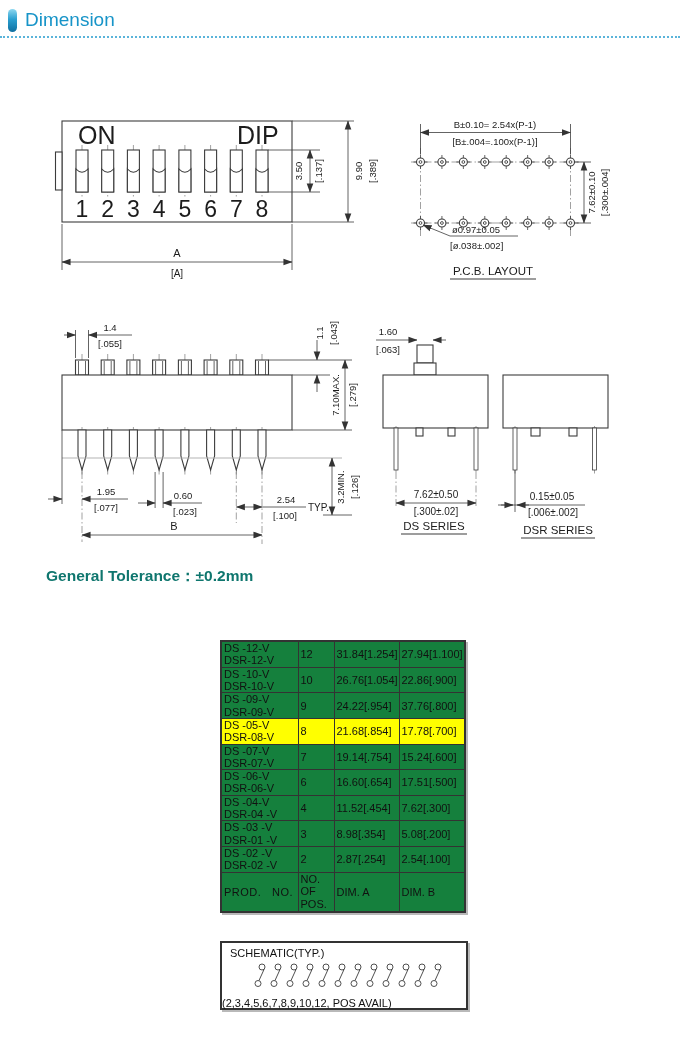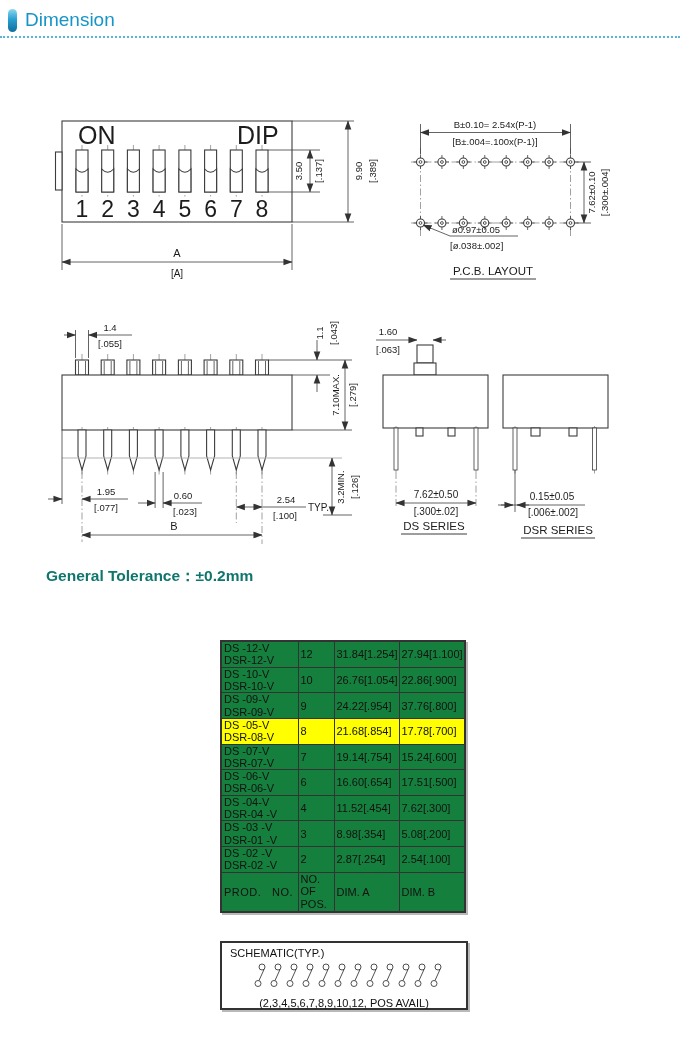--- a/index.html
+++ b/index.html
@@ -41,21 +41,21 @@
   tr.hl td{background:#ffff00;}
   tr.hdr td{height:26px;}
   td.prodhdr{white-space:pre;font-size:11px;padding-left:5px;letter-spacing:0.5px;}
   td.poshdr{font-size:7.5px;line-height:1.15;padding-left:3px;}
   td.hcell{font-size:11px;}
 
   
   .schembox{position:absolute;left:220px;top:941px;width:248px;height:69px;box-sizing:border-box;
             border:2px solid #333;box-shadow:2px 2px 0 #b9b9b9;background:#fff;}
   .schemtitle{margin:4px 0 0 8px;font-size:11px;color:#111;}
-  .schemnote{text-align:center;font-size:11px;color:#111;margin-top:0px;}
+  .schemnote{text-align:left;font-size:11px;color:#111;margin-top:0px;}
 </style>
 </head>
 <body>
 
 <div id="page">
 
   <div class="hdrbar"></div>
   <div class="hdrtitle">Dimension</div>
   <div class="dotline"></div>
 

